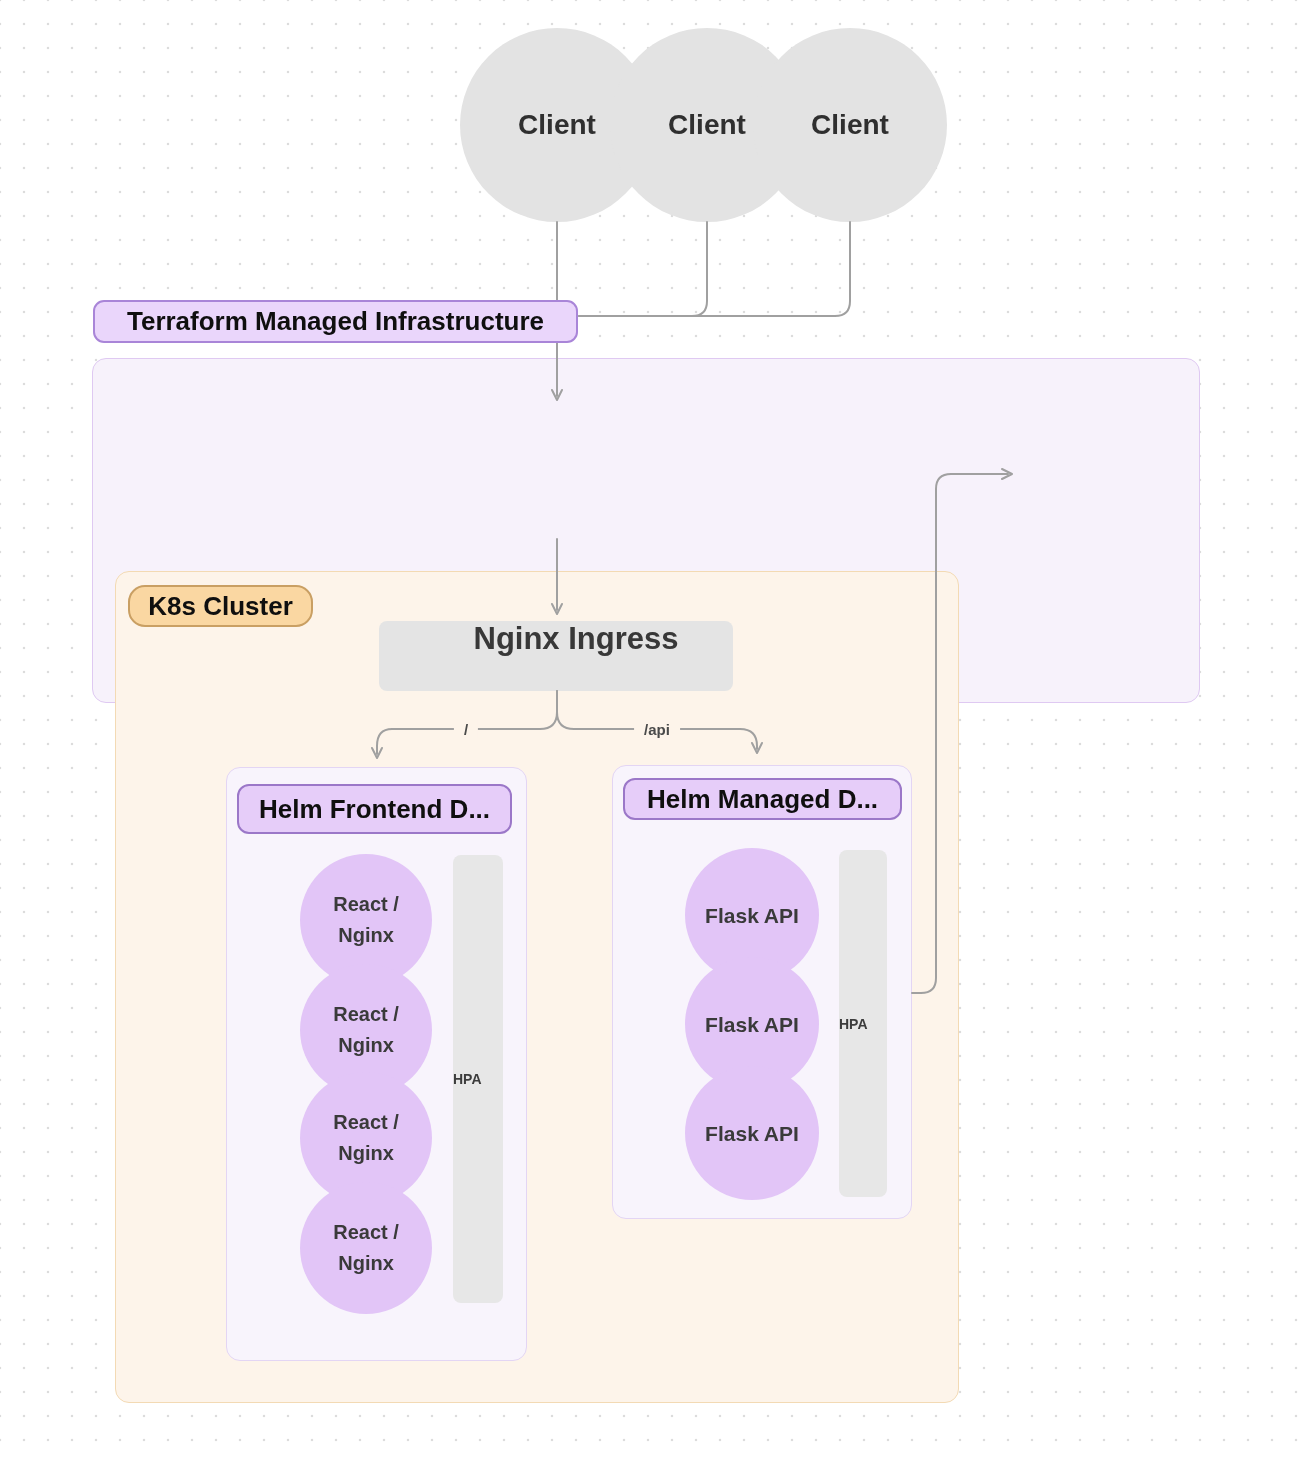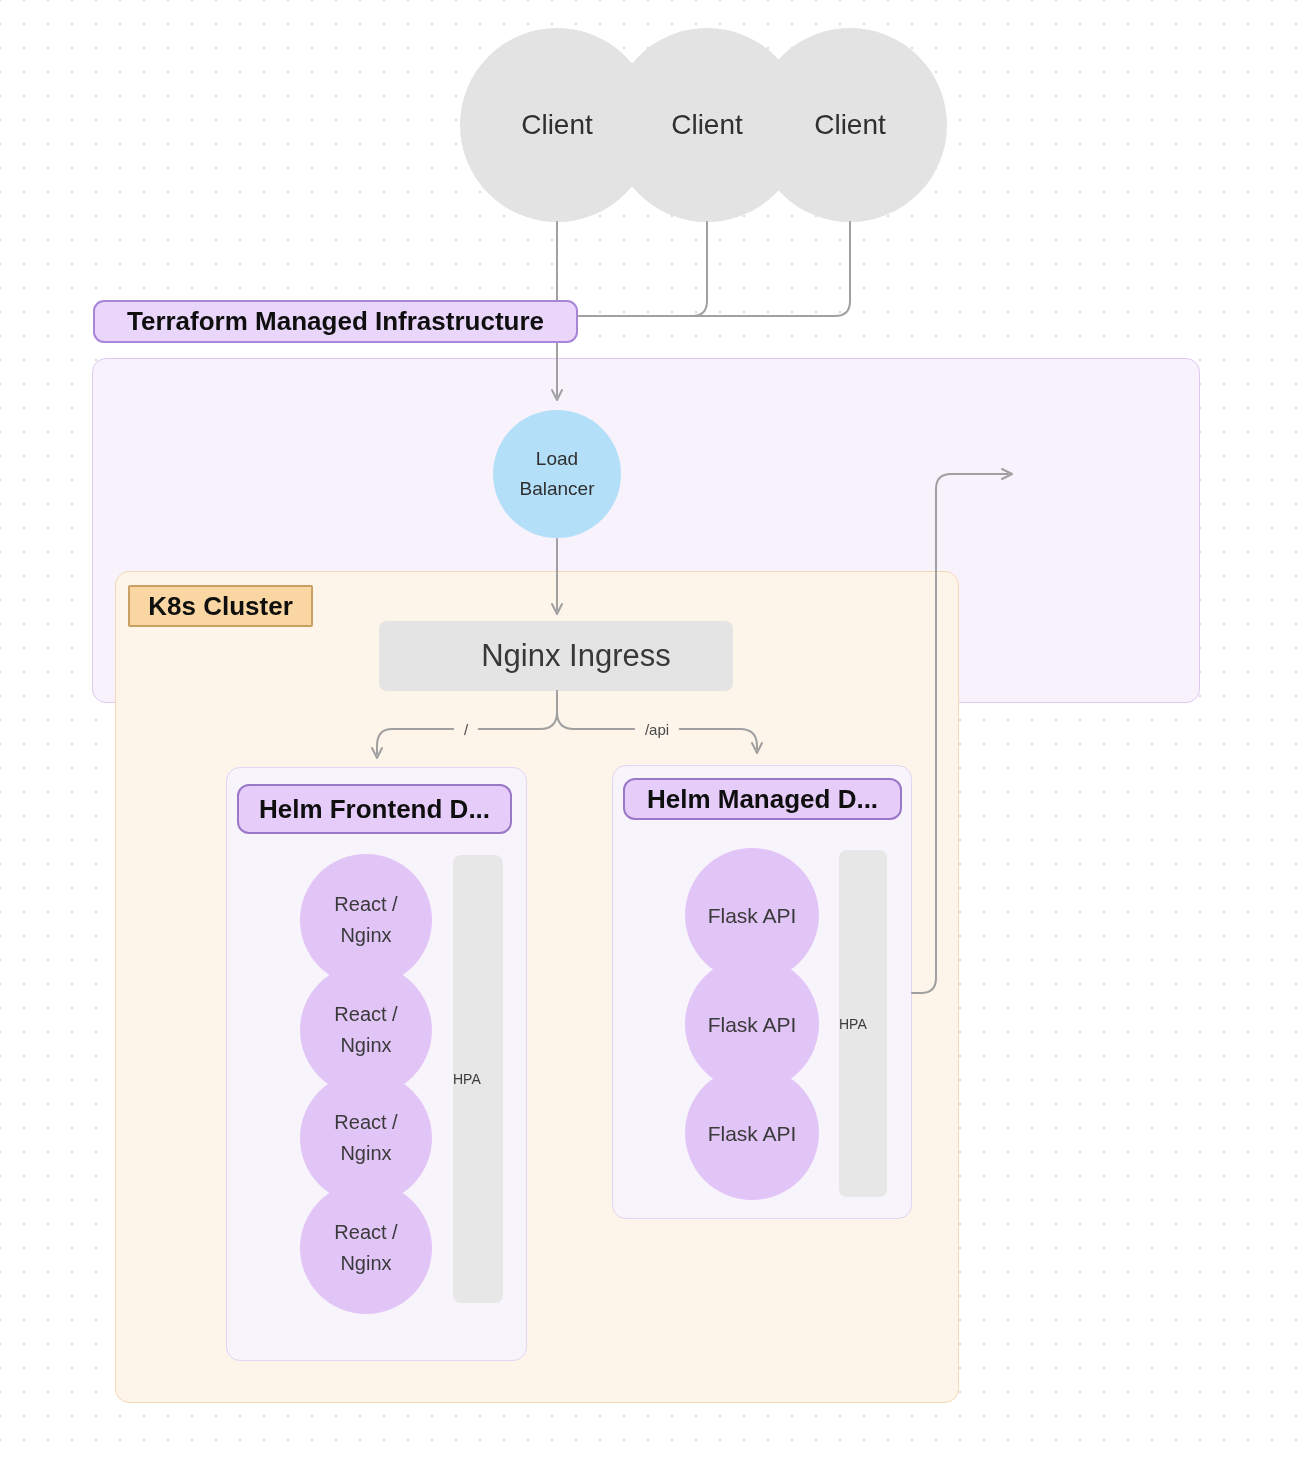--- a/index.html
+++ b/index.html
@@ -3,38 +3,38 @@
 <meta charset="utf-8">
 <style>
   html,body{margin:0;padding:0;}
   body{font-family:"Liberation Sans", sans-serif;}
   .canvas{
     position:relative;width:1314px;height:1460px;overflow:hidden;
     background-color:var(--canvas-bg,#fff);
     background-image:radial-gradient(circle, var(--dot,#dcdcdc) 1.4px, transparent 1.6px);
     background-size:24px 24px;background-position:12px 12px;
   }
-  .abs{position:absolute;box-sizing:border-box;}
+  .abs{position:absolute;box-sizing:border-box;font-weight:bold;}
   .circle{border-radius:50%;display:flex;flex-direction:column;align-items:center;justify-content:center;text-align:center;color:var(--text-dark,#2f2f2f);}
   .client{width:194px;height:194px;background:var(--client-fill,#e3e3e3);font-size:28px;z-index:4;}
   .region{border-radius:14px;}
   .terraform-box{left:92px;top:358px;width:1108px;height:345px;background:var(--terraform-box-fill,#f7f2fb);border:1.5px solid var(--terraform-box-border,#dfc9f2);z-index:1;}
   .k8s-box{left:115px;top:571px;width:844px;height:832px;background:var(--k8s-box-fill,#fdf4ea);border:1.5px solid var(--k8s-box-border,#f3dab4);z-index:2;}
   .helm-box{background:var(--helm-box-fill,#f8f4fc);border:1.5px solid var(--helm-box-border,#e3d5f4);border-radius:14px;z-index:3;}
   .helm-frontend-box{left:226px;top:767px;width:301px;height:594px;}
   .helm-managed-box{left:612px;top:765px;width:300px;height:454px;}
   .badge{display:flex;align-items:center;justify-content:center;font-weight:bold;color:#0f0f0f;z-index:6;border-radius:11px;white-space:nowrap;}
   .terraform-badge{left:93px;top:300px;width:485px;height:43px;font-size:26px;background:var(--terraform-badge-fill,#ead6fb);border:2px solid var(--terraform-badge-border,#a985d8);}
-  .k8s-badge{left:128px;top:585px;width:185px;height:42px;font-size:26px;background:var(--k8s-badge-fill,#fad7a2);border:2px solid var(--k8s-badge-border,#c99f63);border-radius:2px;}
+  .k8s-badge{left:128px;top:585px;width:185px;height:42px;font-size:26px;background:var(--k8s-badge-fill,#fad7a2);border:2px solid var(--k8s-badge-border,#c99f63);border-radius:17px;}
   .helm-badge{height:50px;font-size:26px;background:var(--helm-badge-fill,#e6cdf9);border:2px solid var(--helm-badge-border,#9b77c8);border-radius:12px;}
   .helm-frontend-badge{left:237px;top:784px;width:275px;}
   .helm-managed-badge{left:623px;top:778px;width:279px;height:42px;}
   .lb-circle{left:493px;top:410px;width:128px;height:128px;background:var(--lb-fill,#b4dff8);font-size:19px;line-height:30px;z-index:4;}
   .mysql-circle{left:1020px;top:410px;width:132px;height:132px;background:var(--mysql-fill,#fbe294);font-size:19px;z-index:4;}
-  .nginx-box{left:379px;top:621px;width:354px;height:70px;background:var(--nginx-fill,#e4e4e4);border-radius:8px;display:flex;align-items:center;justify-content:center;font-size:31px;color:#383838;z-index:4;padding-left:40px;}
+  .nginx-box{left:379px;top:621px;width:354px;height:70px;background:var(--nginx-fill,#e4e4e4);border-radius:8px;display:flex;justify-content:center;font-size:31px;color:#383838;z-index:4;padding-left:40px;}
   .pod{background:var(--pod-fill,#e2c5f7);font-size:20px;line-height:31px;z-index:4;color:#3a3a3a;}
   .react-pod{left:300px;width:132px;height:132px;}
   .flask-pod{left:685px;width:134px;height:134px;font-size:21px;}
   .hpa-bar{background:var(--hpa-fill,#e7e7e7);border-radius:8px;display:flex;align-items:center;font-size:14px;color:#3c3c3c;z-index:4;}
   .hpa-left{left:453px;top:855px;width:50px;height:448px;}
   .hpa-right{left:839px;top:850px;width:48px;height:347px;}
   .route-label{z-index:6;font-size:15px;color:#4a4a4a;background:var(--k8s-box-fill,#fdf4ea);padding:1px 10px;transform:translate(-50%,-50%);white-space:nowrap;}
   svg.connectors{position:absolute;left:0;top:0;z-index:5;pointer-events:none;}
 </style>
 </head>
@@ -50,24 +50,20 @@
   <div class="abs circle client" style="left:460px;top:28px;">
     <span>Client</span>
   </div>
   <div class="abs circle client" style="left:610px;top:28px;">
     <span>Client</span>
   </div>
   <div class="abs circle client" style="left:753px;top:28px;">
     <span>Client</span>
   </div>
 
-  <div class="abs circle lb-circle">
-    <span>Load</span>
-    <span>Balancer</span>
-  </div>
   <div class="abs nginx-box">
     <span>Nginx Ingress</span>
   </div>
 
   <div class="abs circle pod react-pod" style="top:854px;">
     <span>React /</span>
     <span>Nginx</span>
   </div>
   <div class="abs circle pod react-pod" style="top:964px;">
     <span>React /</span>

